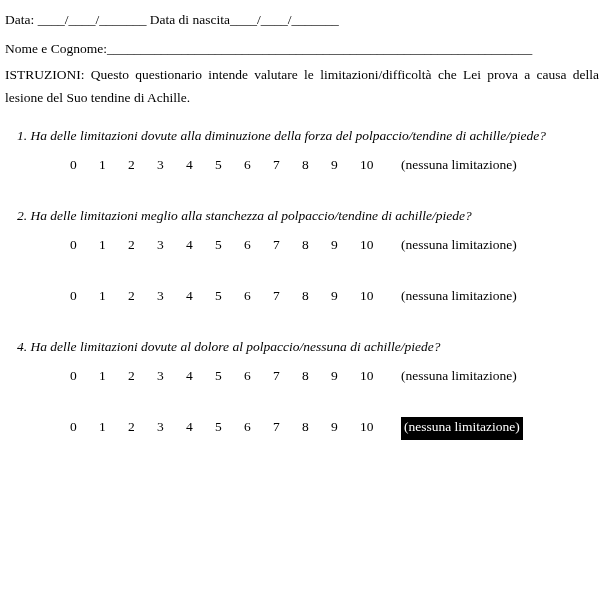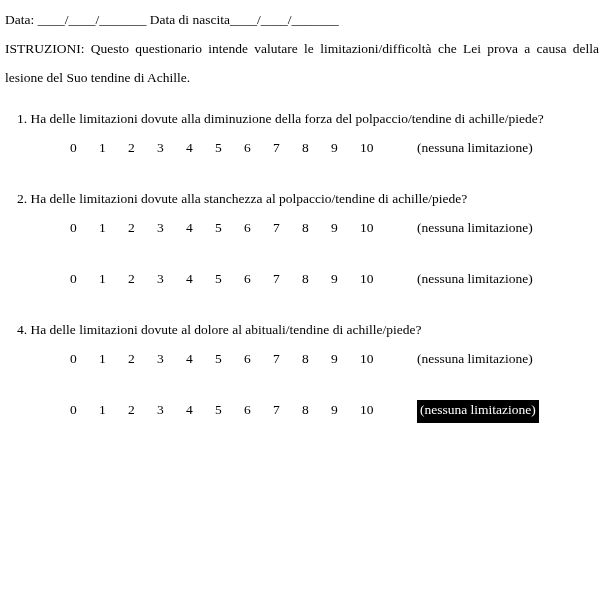--- a/index.html
+++ b/index.html
@@ -17,93 +17,97 @@
   }
   .page {
     padding: 5px 6px 0 5px;
     width: 594px;
   }
   .line {
     line-height: 29px;
     white-space: nowrap;
   }
   .para {
-    line-height: 29px;
+    line-height: 23px;
     text-align: justify;
   }
   .q-block { margin-top: 22px; }
   .q-block.first { margin-top: 12px; }
   .q-line {
     line-height: 29px;
     padding-left: 12px;
     white-space: nowrap;
+    font-style: italic;
   }
   .scale-row {
     line-height: 29px;
     padding-left: 65px;
     white-space: nowrap;
   }
   .scale-num {
     display: inline-block;
     width: 29px;
   }
   .suffix {
-    margin-left: 28px;
+    margin-left: 12px;
   }
   .suffix.inverted {
     background: #000000;
     color: #ffffff;
     padding: 2px 3px 6px 3px;
   }
   .blank { letter-spacing: 0; }
 </style>
 </head>
 <body>
 
 <div class="page">
 
   <div class="line">
     <span>Data:</span>
     <span class="blank">____/____/_______</span>
     <span>Data di nascita</span><span class="blank">____/____/_______</span>
   </div>
 
+  <div class="line">
+    <span>Nome e Cognome:</span><span class="blank">_______________________________________________________________</span>
+  </div>
 
   <div class="para">ISTRUZIONI: Questo questionario intende valutare le limitazioni/difficoltà che Lei prova a causa della lesione del Suo tendine di Achille.</div>
 
   <div class="q-block first">
     <div class="q-line">
       <span>1.</span>
       <span>Ha delle limitazioni dovute alla diminuzione della forza del polpaccio/tendine di achille/piede?</span>
     </div>
     <div class="scale-row">
       <span class="scale-nums"><span class="scale-num">0</span><span class="scale-num">1</span><span class="scale-num">2</span><span class="scale-num">3</span><span class="scale-num">4</span><span class="scale-num">5</span><span class="scale-num">6</span><span class="scale-num">7</span><span class="scale-num">8</span><span class="scale-num">9</span><span class="scale-num">10</span></span><span class="suffix">(nessuna limitazione)</span>
     </div>
   </div>
 
   <div class="q-block">
     <div class="q-line">
       <span>2.</span>
-      <span>Ha delle limitazioni dovute alla stanchezza al polpaccio/tendine di achille/piede?</span>
+      <span>Ha delle limitazioni meglio alla stanchezza al polpaccio/tendine di achille/piede?</span>
     </div>
     <div class="scale-row">
       <span class="scale-nums"><span class="scale-num">0</span><span class="scale-num">1</span><span class="scale-num">2</span><span class="scale-num">3</span><span class="scale-num">4</span><span class="scale-num">5</span><span class="scale-num">6</span><span class="scale-num">7</span><span class="scale-num">8</span><span class="scale-num">9</span><span class="scale-num">10</span></span><span class="suffix">(nessuna limitazione)</span>
     </div>
   </div>
 
   <div class="q-block">
     <div class="scale-row">
       <span class="scale-nums"><span class="scale-num">0</span><span class="scale-num">1</span><span class="scale-num">2</span><span class="scale-num">3</span><span class="scale-num">4</span><span class="scale-num">5</span><span class="scale-num">6</span><span class="scale-num">7</span><span class="scale-num">8</span><span class="scale-num">9</span><span class="scale-num">10</span></span><span class="suffix">(nessuna limitazione)</span>
     </div>
   </div>
 
   <div class="q-block">
     <div class="q-line">
       <span>4.</span>
-      <span>Ha delle limitazioni dovute al dolore al abituali/tendine di achille/piede?</span>
+      <span>Ha delle limitazioni dovute al dolore al polpaccio/nessuna di achille/piede?</span>
     </div>
     <div class="scale-row">
       <span class="scale-nums"><span class="scale-num">0</span><span class="scale-num">1</span><span class="scale-num">2</span><span class="scale-num">3</span><span class="scale-num">4</span><span class="scale-num">5</span><span class="scale-num">6</span><span class="scale-num">7</span><span class="scale-num">8</span><span class="scale-num">9</span><span class="scale-num">10</span></span><span class="suffix">(nessuna limitazione)</span>
     </div>
   </div>
 
   <div class="q-block">
     <div class="scale-row">
       <span class="scale-nums"><span class="scale-num">0</span><span class="scale-num">1</span><span class="scale-num">2</span><span class="scale-num">3</span><span class="scale-num">4</span><span class="scale-num">5</span><span class="scale-num">6</span><span class="scale-num">7</span><span class="scale-num">8</span><span class="scale-num">9</span><span class="scale-num">10</span></span><span class="suffix inverted">(nessuna limitazione)</span>
     </div>

